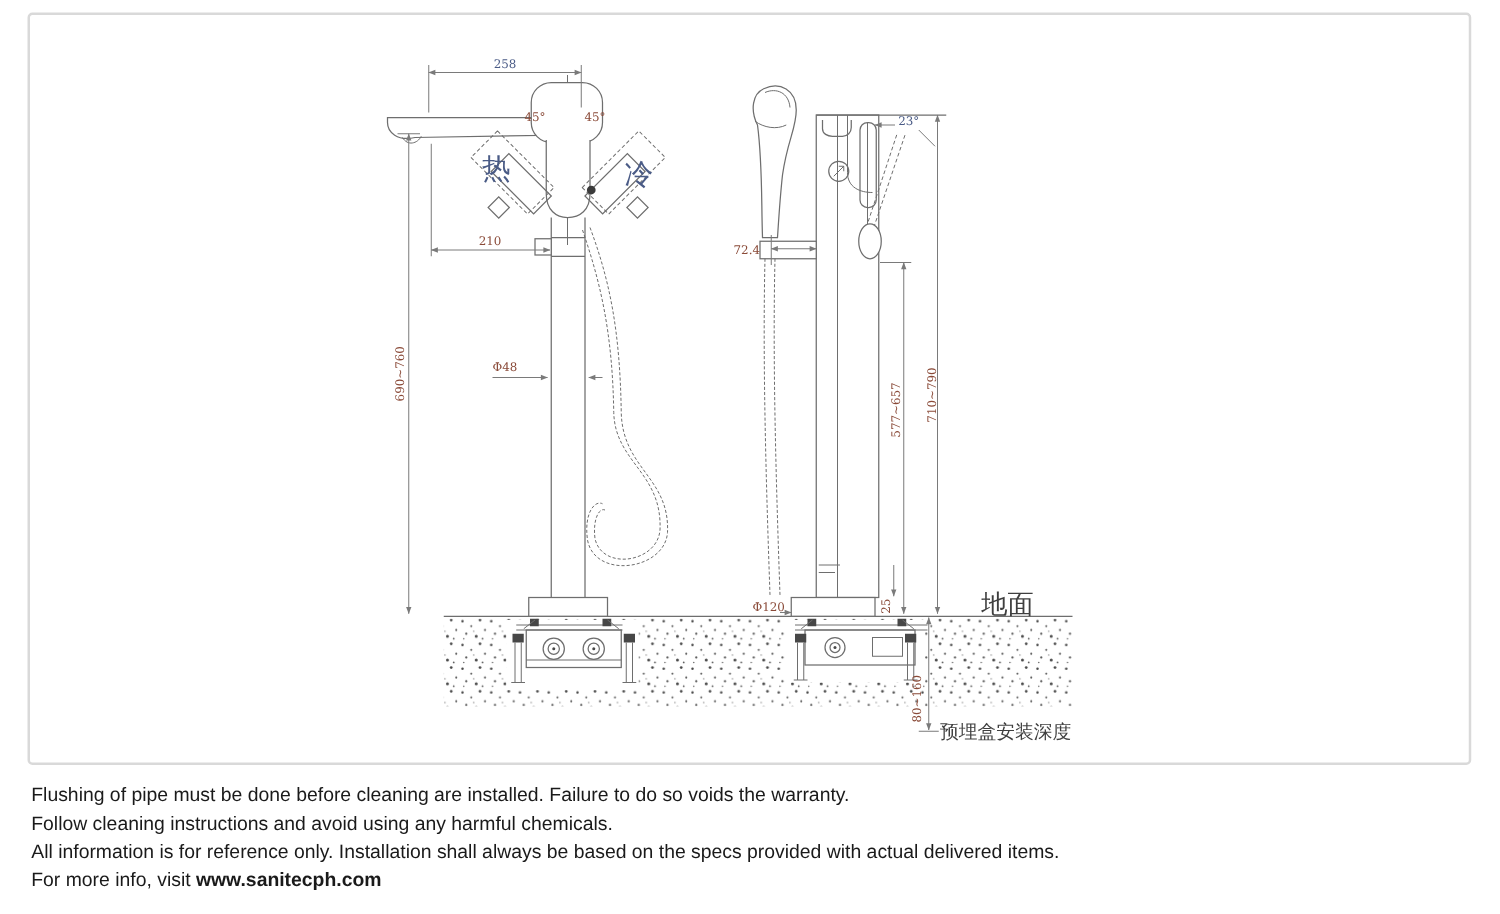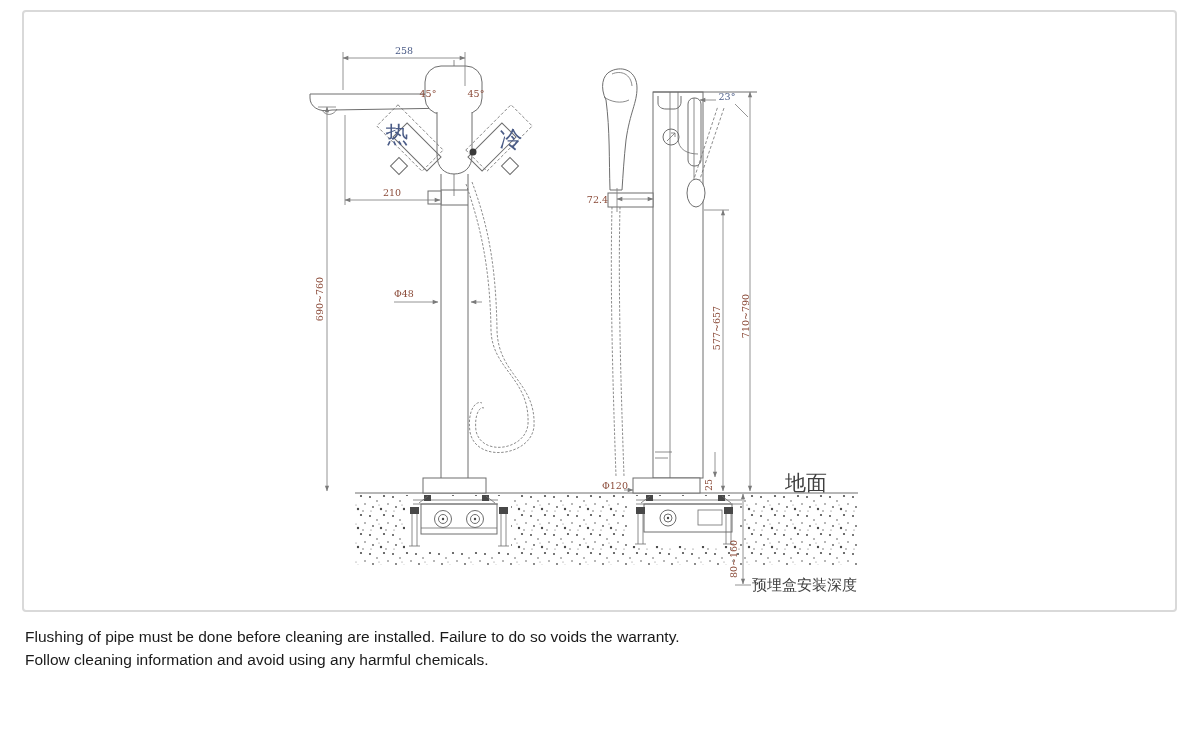--- a/index.html
+++ b/index.html
@@ -221,14 +221,16 @@
     <line class="dim" x1="743" y1="494" x2="743" y2="584" marker-start="url(#ar)" marker-end="url(#ar)"></line>
     <line class="dim" x1="735" y1="585" x2="751" y2="585"></line>
     <text class="dimtxt" transform="rotate(-90 734 559)" x="734" y="562" text-anchor="middle" font-size="8.5">80~160</text>
 
     <text class="cjk-ink" x="752" y="590" text-anchor="start" font-size="15">预埋盒安装深度</text>
   </g>
 </svg>
 
 <div class="footer">
   <div>Flushing of pipe must be done before cleaning are installed. Failure to do so voids the warranty.</div>
-  <div>Follow cleaning information and avoid using any harmful chemicals.</div>
+  <div>Follow cleaning instructions and avoid using any harmful chemicals.</div>
+  <div>All information is for reference only. Installation shall always be based on the specs provided with actual delivered items.</div>
+  <div><span>For more info, visit </span><b>www.sanitecph.com</b></div>
 </div>
 
 </body></html>

